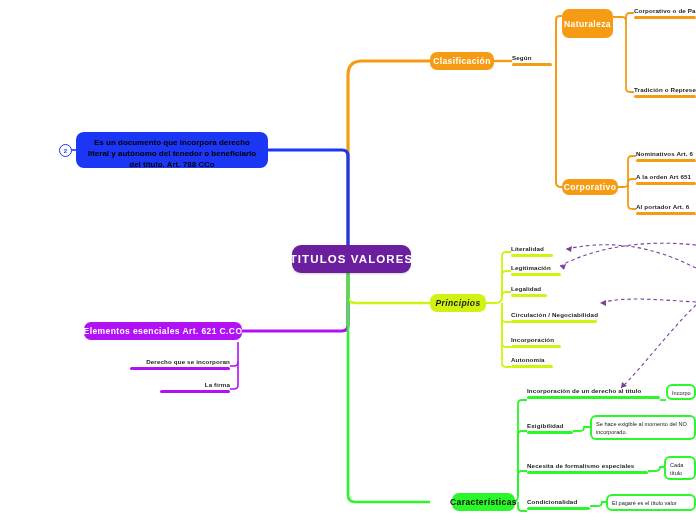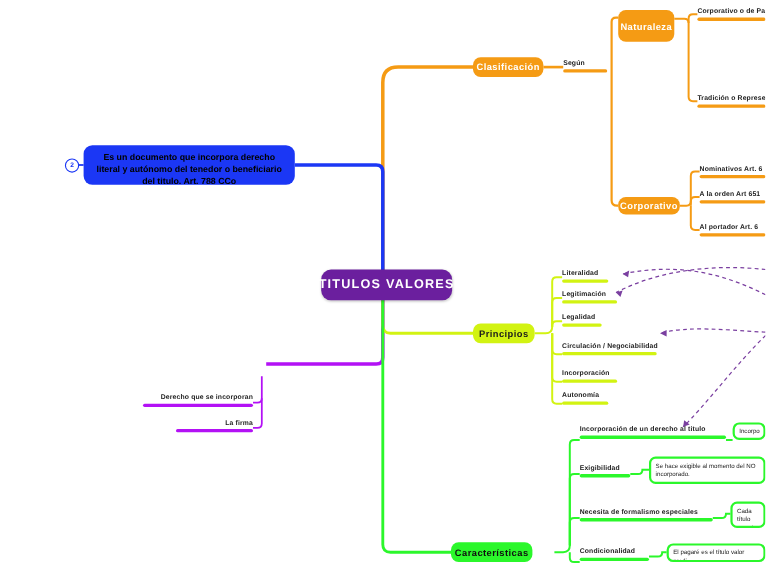--- a/index.html
+++ b/index.html
@@ -219,21 +219,21 @@
   <div class="leaf" style="left:636px; top:173px;">
     <span>A la orden Art 651</span>
     <span class="bar bar-orange" style="width:60px;"></span>
   </div>
 
   <div class="leaf" style="left:636px; top:203px;">
     <span>Al portador Art. 6</span>
     <span class="bar bar-orange" style="width:60px;"></span>
   </div>
 
-  <div class="node pill yellow-node" style="left:430px; top:294px; width:56px; height:18px;">Principios</div>
+  <div class="node pill yellow-node" style="left:430px; top:294px; width:56px; height:18px;font-style:italic;">Principios</div>
 
   <div class="leaf" style="left:511px; top:245px;">
     <span>Literalidad</span>
     <span class="bar bar-yellow" style="width:42px;"></span>
   </div>
   <div class="leaf" style="left:511px; top:264px;">
     <span>Legitimación</span>
     <span class="bar bar-yellow" style="width:50px;"></span>
   </div>
   <div class="leaf" style="left:511px; top:285px;">
@@ -246,32 +246,33 @@
   </div>
   <div class="leaf" style="left:511px; top:336px;">
     <span>Incorporación</span>
     <span class="bar bar-yellow" style="width:50px;"></span>
   </div>
   <div class="leaf" style="left:511px; top:356px;">
     <span>Autonomía</span>
     <span class="bar bar-yellow" style="width:42px;"></span>
   </div>
 
+  <div class="node pill magenta-node" style="left:84px; top:322px; width:158px; height:18px;">Elementos esenciales Art. 621 C.CO</div>
 
   <div class="leaf right-align" style="left:130px; top:358px; width:100px;">
     <span>Derecho que se incorporan</span>
     <span class="bar bar-magenta" style="width:100px;"></span>
   </div>
 
   <div class="leaf right-align" style="left:160px; top:381px; width:70px;">
     <span>La firma</span>
     <span class="bar bar-magenta" style="width:70px;"></span>
   </div>
 
-  <div class="node pill green-node" style="left:410px; top:493px; width:74px; height:18px;">Características</div>
+  <div class="node pill green-node" style="left:452px; top:493px; width:63px; height:18px;">Características</div>
 
   <div class="leaf" style="left:527px; top:387px;">
     <span>Incorporación de un derecho al titulo</span>
     <span class="bar bar-green" style="width:133px;"></span>
   </div>
   <div class="callout" style="left:666px; top:384px; width:30px; height:16px;">Incorpo</div>
 
   <div class="leaf" style="left:527px; top:422px;">
     <span>Exigibilidad</span>
     <span class="bar bar-green" style="width:46px;"></span>

